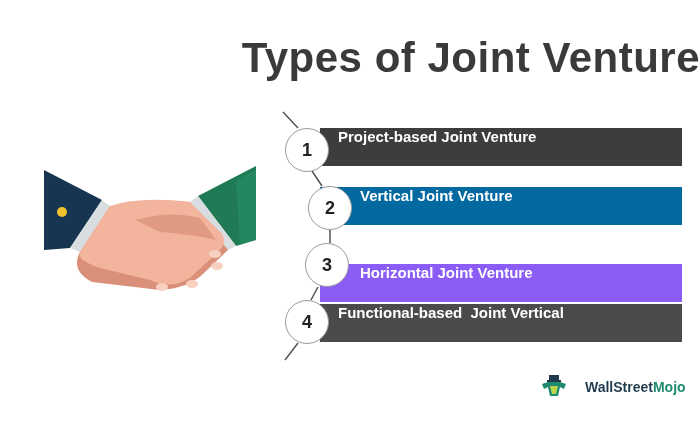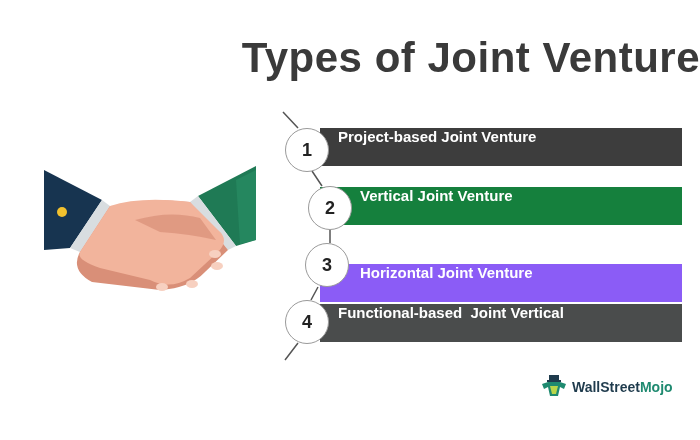--- a/index.html
+++ b/index.html
@@ -2,21 +2,21 @@
 <html><head>
 <meta charset="utf-8">
 <style>
   html,body{margin:0;padding:0;}
   body{width:700px;height:440px;background:#ffffff;position:relative;overflow:hidden;font-family:"Liberation Sans","DejaVu Sans",sans-serif;}
   .title{position:absolute;left:0;top:34px;width:700px;text-align:right;font-size:42px;font-weight:bold;color:#3a3a3a;letter-spacing:0.5px;}
   .hands{position:absolute;left:40px;top:160px;width:220px;height:140px;}
   .spine{position:absolute;left:0;top:0;width:700px;height:440px;pointer-events:none;}
   .bar{position:absolute;height:38px;left:320px;width:362px;display:flex;align-items:flex-start;color:#ffffff;font-weight:bold;font-size:15px;box-sizing:border-box;}
   .circle{position:absolute;width:44px;height:44px;border-radius:50%;background:#ffffff;border:1.5px solid #9a9a9a;display:flex;align-items:center;justify-content:center;font-weight:bold;font-size:18px;color:#222;box-sizing:border-box;}
-  .logo{position:absolute;left:540px;top:374px;display:flex;align-items:center;gap:4px;}
+  .logo{position:absolute;left:540px;top:374px;display:flex;align-items:center;gap:17px;}
   .logo-text{font-weight:bold;font-size:14px;color:#1f3b4d;}
   .logo-text .mojo{color:#1f8a70;}
 </style>
 </head>
 <body>
 
 <div class="title">Types of Joint Venture</div>
 
 <svg class="hands" viewBox="0 0 220 140">
 
@@ -44,21 +44,21 @@
   <path d="M283,112 L298,128 M312,171 L322,186 M330,230 L330,243 M318,287 L311,300 M298,343 L285,360" stroke="#555" stroke-width="1.5" fill="none"></path>
 </svg>
 
 <div class="bar" style="top:128px;background:#3d3d3d;padding-left:18px;">
   <span>Project-based Joint Venture</span>
 </div>
 <div class="circle" style="left:285px;top:128px;">
   <span>1</span>
 </div>
 
-<div class="bar" style="top:187px;background:#15803d;padding-left:40px;">
+<div class="bar" style="top:187px;background:#0369a1;padding-left:40px;">
   <span>Vertical Joint Venture</span>
 </div>
 <div class="circle" style="left:308px;top:186px;">
   <span>2</span>
 </div>
 
 <div class="bar" style="top:264px;background:#8b5cf6;padding-left:40px;">
   <span>Horizontal Joint Venture</span>
 </div>
 <div class="circle" style="left:305px;top:243px;">

